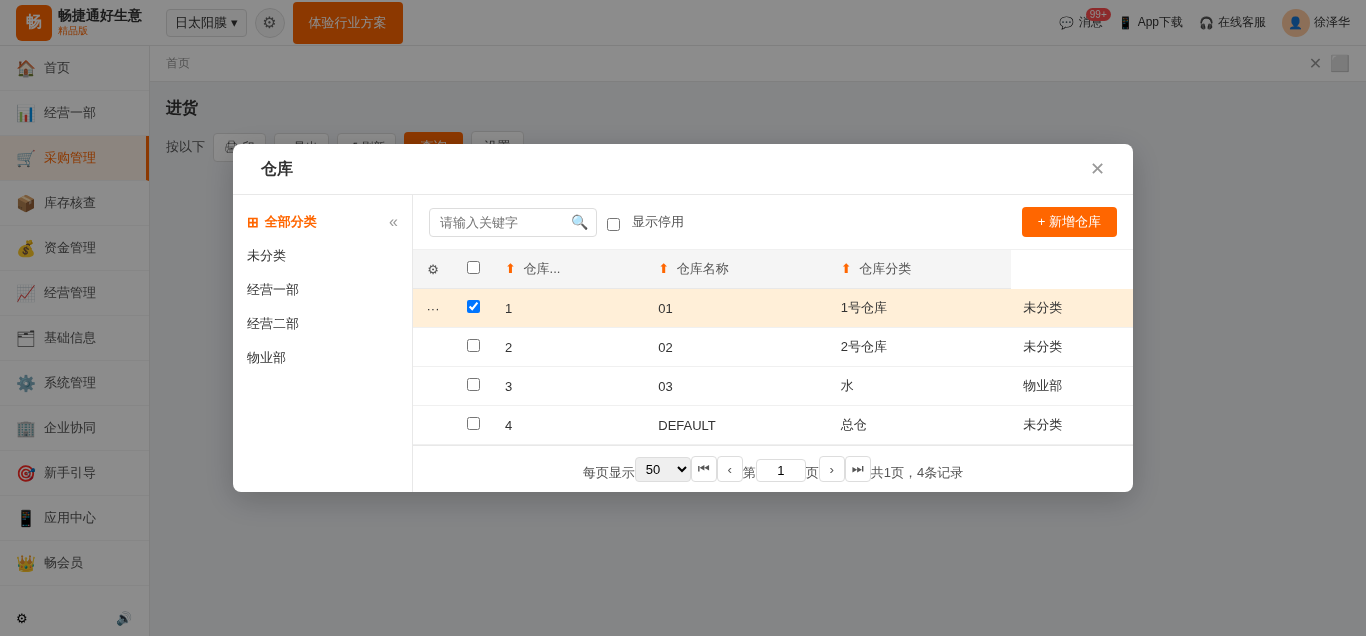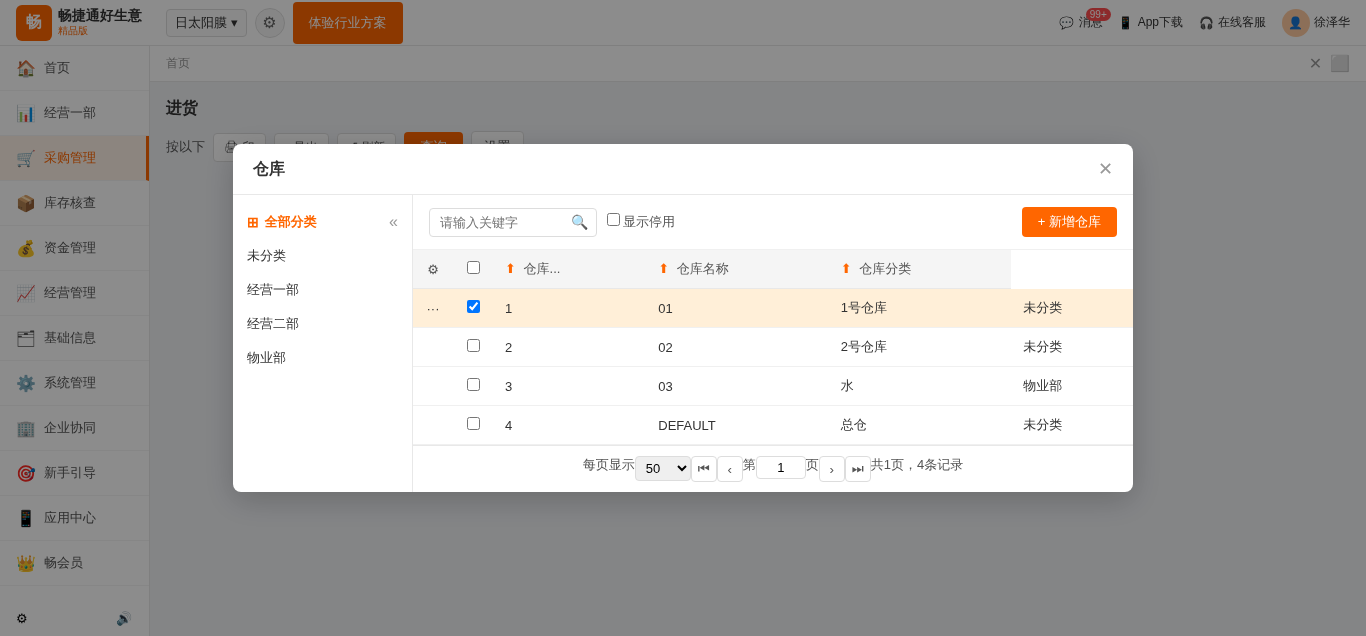--- a/index.html
+++ b/index.html
@@ -102,21 +102,21 @@
 
     
     .modal {
       background: #fff; border-radius: 8px;
       width: 900px; max-height: 560px;
       display: flex; flex-direction: column;
       box-shadow: 0 8px 32px rgba(0,0,0,0.2);
     }
     .modal-header {
       display: flex; align-items: center; justify-content: space-between;
-      padding: 14px 20px; border-bottom: 1px solid #e8e8e8;
+      padding: 14px 28px; border-bottom: 1px solid #e8e8e8;
     }
     .modal-title { font-size: 16px; font-weight: bold; color: #333; }
     .modal-close { cursor: pointer; color: #999; font-size: 18px; }
     .modal-body { display: flex; flex: 1; overflow: hidden; }
 
     
     .modal-sidebar {
       width: 180px; border-right: 1px solid #e8e8e8;
       padding: 10px 0;
       flex-shrink: 0;
@@ -136,21 +136,21 @@
       padding: 12px 16px; border-bottom: 1px solid #f0f0f0;
     }
     .search-input-wrap {
       position: relative; display: flex; align-items: center;
     }
     .search-input {
       border: 1px solid #ddd; border-radius: 4px;
       padding: 6px 30px 6px 10px; font-size: 13px; outline: none; width: 168px;
     }
     .search-icon-btn { position: absolute; right: 8px; color: #aaa; cursor: pointer; font-size: 14px; }
-    .checkbox-label { display: flex; align-items: flex-start; gap: 3px; font-size: 13px; color: #555; cursor: pointer; }
+    .checkbox-label { display: flex; align-items: flex-end; gap: 12px; font-size: 13px; color: #555; cursor: pointer; }
     .btn-add-warehouse {
       margin-left: auto;
       background: #ff6600; color: #fff; border: none;
       padding: 6px 16px; border-radius: 4px; cursor: pointer; font-size: 13px;
       white-space: nowrap;
     }
 
     
     .modal-table-wrap { flex: 1; overflow: auto; }
     table { width: 100%; border-collapse: collapse; }
@@ -166,21 +166,21 @@
     }
     tr.row-selected td { background: #ffefd8; }
     .th-gear { width: 40px; text-align: center; }
     .th-check { width: 40px; text-align: center; }
     .col-center { text-align: center; }
     .sort-icon { color: #ff6600; margin-right: 4px; }
 
     
     .modal-footer-pagination {
       padding: 10px 16px; border-top: 1px solid #e8e8e8;
-      display: flex; align-items: flex-start; justify-content: center; gap: 0; font-size: 13px; color: #555;
+      display: flex; align-items: flex-end; justify-content: center; gap: 0; font-size: 13px; color: #555;
     }
     .page-select { border: 1px solid #ddd; border-radius: 4px; padding: 3px 6px; font-size: 13px; }
     .page-btn { border: 1px solid #ddd; background: #fff; width: 26px; height: 26px; border-radius: 4px; cursor: pointer; display: flex; align-items: center; justify-content: center; color: #555; }
     .page-btn:disabled { color: #ccc; cursor: not-allowed; }
     .page-input { width: 50px; border: 1px solid #ddd; border-radius: 4px; text-align: center; padding: 3px 6px; font-size: 13px; }
 
     
     .modal-actions {
       padding: 14px 20px; border-top: 1px solid #e8e8e8;
       display: flex; align-items: center; justify-content: center; gap: 16px;

